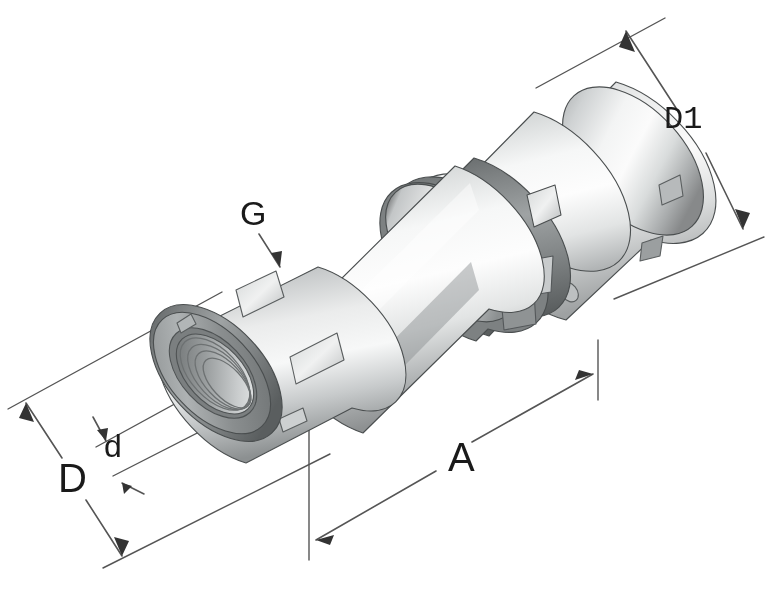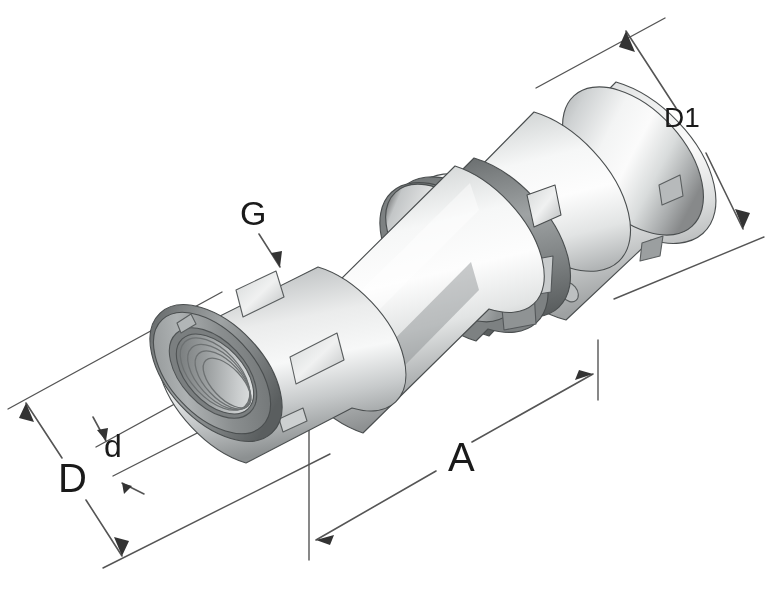--- a/index.html
+++ b/index.html
@@ -29,21 +29,21 @@
     font-family: "Liberation Sans", sans-serif;
     color: #1a1a1a;
     line-height: 1;
     white-space: nowrap;
     user-select: none;
   }
   #label-D  { left: 58px;  top: 458px; font-size: 40px; }
   #label-d  { left: 104px; top: 430px; font-size: 32px; }
   #label-G  { left: 240px; top: 196px; font-size: 34px; }
   #label-A  { left: 448px; top: 437px; font-size: 40px; }
-  #label-D1 { left: 664px; top: 104px; font-size: 28px; }
+  #label-D1 { left: 664px; top: 104px; font-size: 32px; font-family: Liberation Mono, monospace; }
 </style>
 </head>
 <body>
 
 <div id="canvas">
 
   <svg id="drawing-svg" viewBox="0 0 770 607">
     <defs>
 
       <linearGradient id="gBodyMain" x1="0" y1="0" x2="0.25" y2="1">

